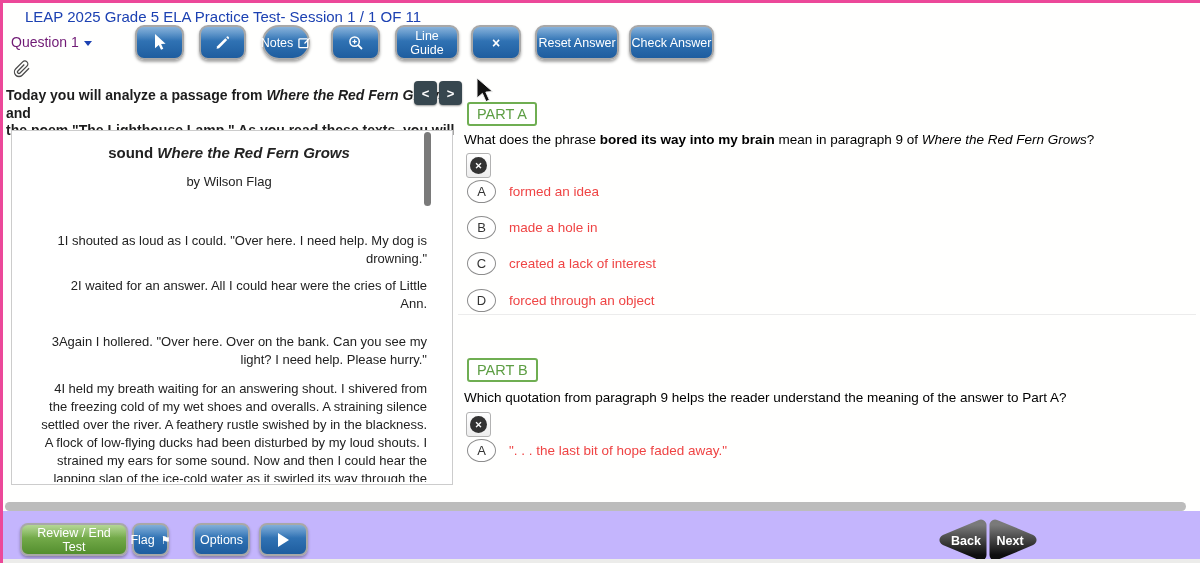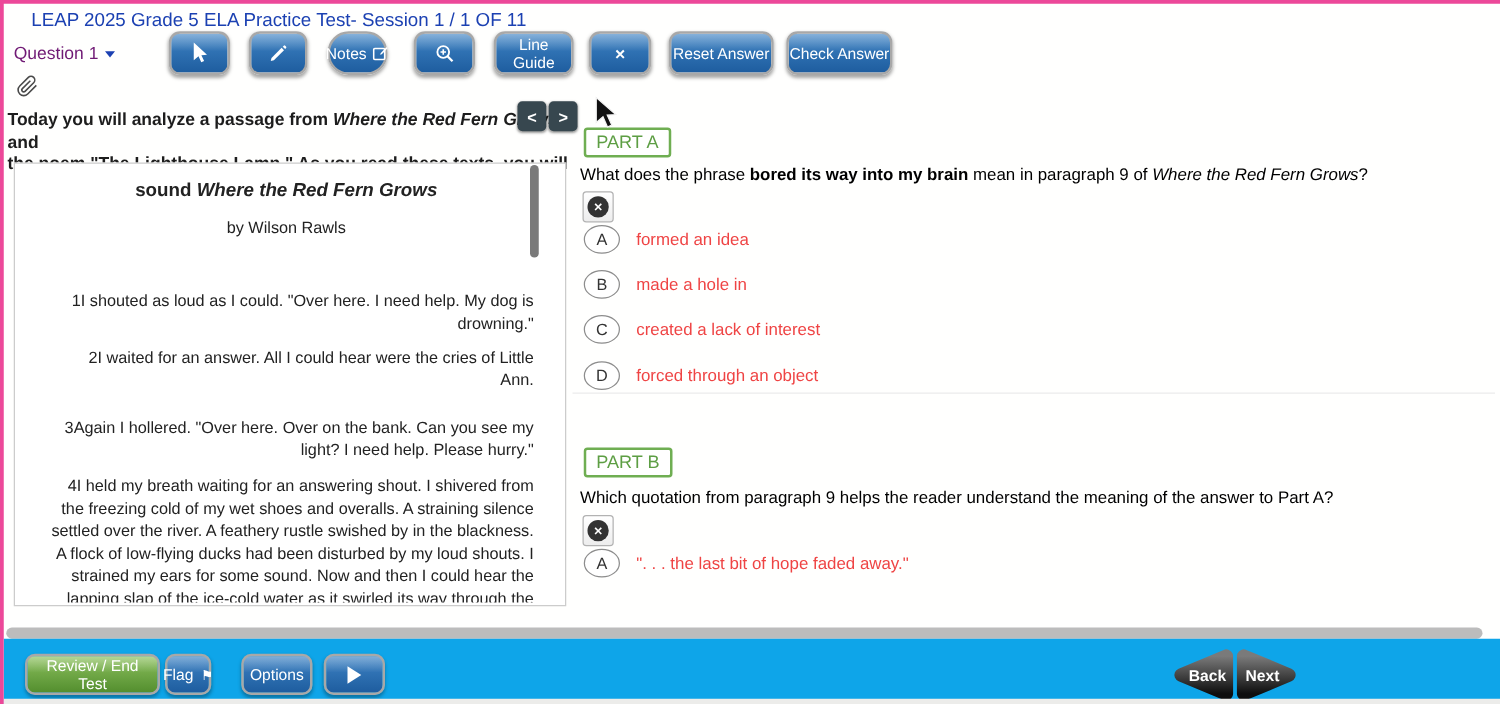--- a/index.html
+++ b/index.html
@@ -64,21 +64,21 @@
   .elim-circle::before{content:"\2715";font-size:9px;font-weight:bold;}
   .opt{position:absolute;left:464px;display:flex;align-items:center;gap:13px;cursor:pointer;}
   .opt-a1{top:177px;} .opt-a2{top:213px;} .opt-a3{top:249px;} .opt-a4{top:286px;}
   .opt-b1{top:436px;}
   .opt-letter{width:27px;height:21px;border:1px solid #8d8d8d;border-radius:50%;background:#fff;
               font-size:13px;color:#333;display:flex;align-items:center;justify-content:center;}
   .opt-text{font-size:13.5px;color:#ef4444;}
   .hairline{position:absolute;left:455px;top:311px;width:738px;height:1px;background:#ececec;}
   
   .hthumb{position:absolute;left:2px;top:499px;width:1181px;height:9px;background:#bcbcbc;border-radius:5px;}
-  .footer{position:absolute;left:0;top:508px;width:100%;height:53px;background:#0ea5e9;}
+  .footer{position:absolute;left:0;top:508px;width:100%;height:53px;background:#c4b5fd;}
   .bottom-strip{position:absolute;left:0;bottom:0;width:100%;height:5px;background:#ececea;}
   .fbtn{position:absolute;top:12px;height:33px;border:2px solid #a8a8a8;border-radius:8px;color:#fff;font-size:12.5px;
         background:linear-gradient(180deg,rgba(255,255,255,.35),rgba(255,255,255,0) 45%),linear-gradient(180deg,#3e83c4,#1e5d9f);
         box-shadow:0 2px 3px rgba(0,0,0,.3);display:flex;align-items:center;justify-content:center;gap:6px;cursor:pointer;padding:0 6px;}
   .fbtn-review{left:17px;width:108px;
         background:linear-gradient(180deg,rgba(255,255,255,.35),rgba(255,255,255,0) 45%),linear-gradient(180deg,#8cc05e,#538e2e);}
   .fbtn-flag{left:129px;width:37px;}
   .fbtn-options{left:190px;width:57px;}
   .fbtn-play{left:256px;width:49px;}
   .flag-glyph::after{content:"\2691";font-size:11px;}
@@ -159,21 +159,21 @@
   <button class="navsm nav-prev">
       <span>&lt;</span>
     </button>
   <button class="navsm nav-next">
       <span>&gt;</span>
     </button>
 
   <div class="passage">
     <div class="passage-inner">
       <div class="p-title"><b><span>sound </span><i>Where the Red Fern Grows</i></b></div>
-      <div class="p-byline">by Wilson Rawls</div>
+      <div class="p-byline">by Wilson Flag</div>
       <p class="para"><span class="pnum">1</span><span>I shouted as loud as I could. "Over here. I need help. My dog is drowning."</span></p>
       <p class="para"><span class="pnum">2</span><span>I waited for an answer. All I could hear were the cries of Little Ann.</span></p>
       <p class="para"><span class="pnum">3</span><span>Again I hollered. "Over here. Over on the bank. Can you see my light? I need help. Please hurry."</span></p>
       <p class="para"><span class="pnum">4</span><span>I held my breath waiting for an answering shout. I shivered from the freezing cold of my wet shoes and overalls. A straining silence settled over the river. A feathery rustle swished by in the blackness. A flock of low-flying ducks had been disturbed by my loud shouts. I strained my ears for some sound. Now and then I could hear the lapping slap of the ice-cold water as it swirled its way through the trough.</span></p>
 
     </div>
   </div>
   <div class="vthumb"></div>
 
   <div class="part-label lbl-a">PART A</div>

